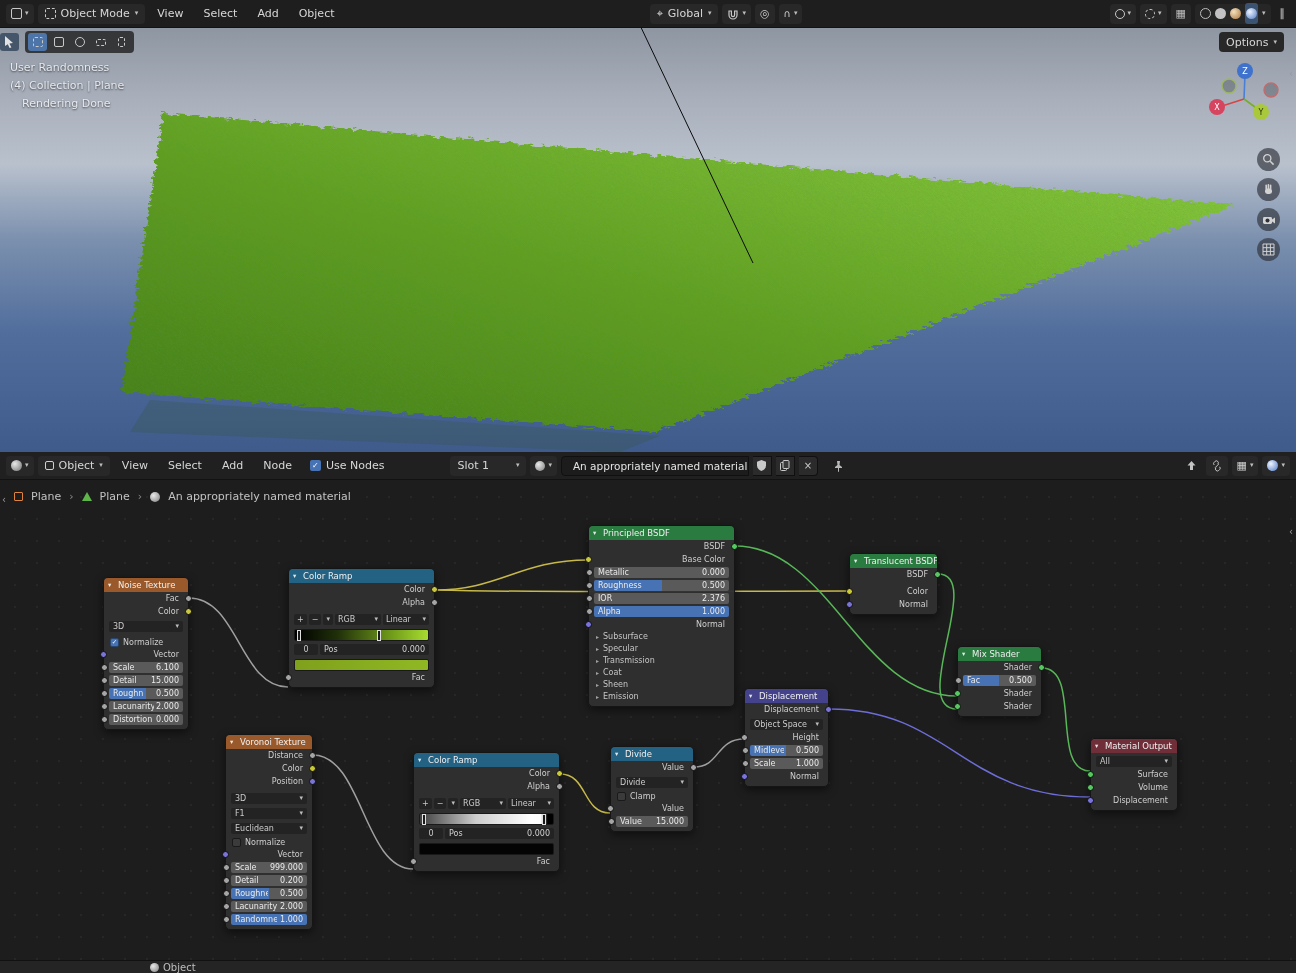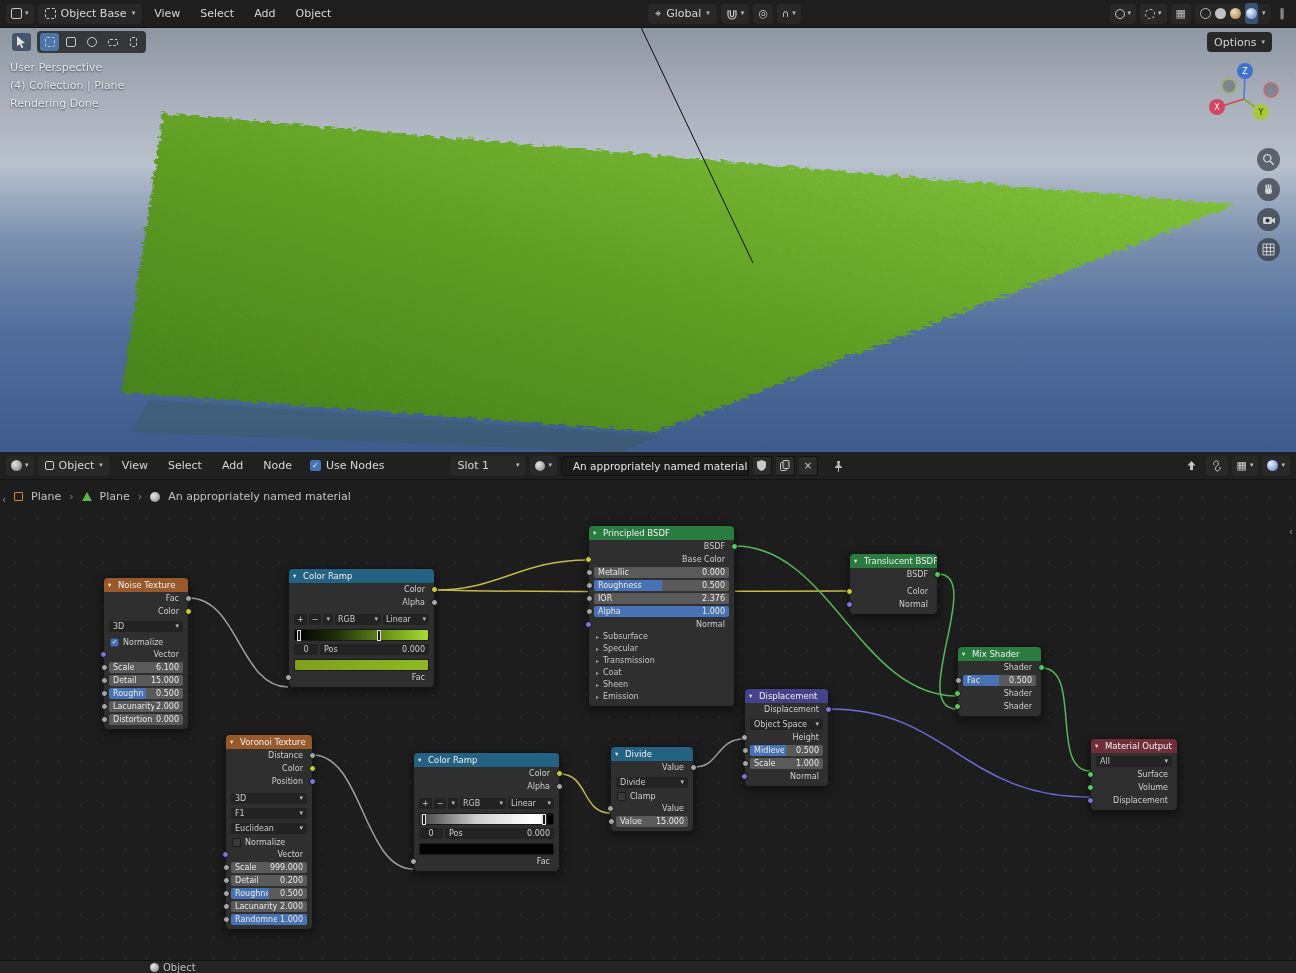--- a/index.html
+++ b/index.html
@@ -24,21 +24,21 @@
   #topbar { top:0; height:28px; }
   #topbar .spacer { flex:1; }
   .sphere-wire { background:transparent; border:1px solid #bdbdbd; }
   .sphere-solid { background:#c2c2c2; }
   .sphere-mat { background:radial-gradient(circle at 35% 35%, #f3e0be, #a8753a); }
   .sphere-rend { background:radial-gradient(circle at 35% 35%, #eef4ff, #4d77c2); }
   .shade-grp { display:flex; align-items:center; gap:4px; background:#262626; border-radius:4px; padding:2px 5px; height:20px; }
   .shade-active { background:#3c5271; border-radius:3px; padding:1px; }
   
   #viewport { position:absolute; top:28px; left:0; width:1296px; height:424px; overflow:hidden; z-index:10; }
-  #toolrow { position:absolute; top:30px; left:0; width:1296px; height:24px; display:flex; align-items:center; padding:0 12px; z-index:20; }
+  #toolrow { position:absolute; top:30px; left:0; width:1296px; height:24px; display:flex; align-items:center; padding:0 0; z-index:20; }
   .toolgrp { display:flex; align-items:center; gap:2px; background:rgba(38,38,38,.85); border-radius:4px; padding:2px 3px; margin-left:6px; }
   .tool { width:19px; height:18px; border-radius:3px; display:flex; align-items:center; justify-content:center; color:#cfcfcf; font-size:9px; }
   .tool.active { background:#4d75a8; }
   .tool.current { background:#45566b; }
   #options-btn { position:absolute; right:12px; top:0; }
   .overlay-text { position:absolute; left:10px; font-size:11px; color:#e6e9ee; text-shadow:0 1px 2px rgba(0,0,0,.65); z-index:15; }
   .nav-btn { position:absolute; right:16px; width:23px; height:23px; border-radius:50%; background:rgba(45,48,55,.65); display:flex; align-items:center; justify-content:center; z-index:16; }
   .edge-arrow { position:absolute; color:#9a9a9a; font-size:10px; z-index:16; }
   
   #shader-header { top:452px; height:28px; background:#202020; }
@@ -96,21 +96,21 @@
 </head>
 <body>
 
 <div class="bar" id="topbar">
   <div class="ibtn">
     <span class="sq"></span>
     <span class="caret">▾</span>
   </div>
   <div class="btn">
     <span class="sq dash"></span>
-    <span>Object Base</span>
+    <span>Object Mode</span>
     <span class="caret">▾</span>
   </div>
   <span class="menu">View</span>
   <span class="menu">Select</span>
   <span class="menu">Add</span>
   <span class="menu">Object</span>
   <div class="spacer"></div>
   <div class="btn">
     <span style="font-size:11px;">⌖</span>
     <span>Global</span>
@@ -181,23 +181,23 @@
     </defs>
     <rect width="1296" height="424" fill="url(#sky)"></rect>
     <polygon points="150,372 660,408 620,424 130,404" fill="#31502a" opacity="0.22"></polygon>
     <g filter="url(#roughen)">
       <polygon points="163,85 1236,177 656,404 122,364" fill="url(#grass)"></polygon>
       <polygon points="163,85 1236,177 656,404 122,364" filter="url(#speckle)" fill="#2c5510" opacity="0.65"></polygon>
     </g>
     <line x1="628" y1="-28" x2="753" y2="235" stroke="#0b0b0b" stroke-width="1"></line>
   </svg>
 
-  <div class="overlay-text" style="top:33px;">User Perspective</div>
+  <div class="overlay-text" style="top:33px;">User Randomness</div>
   <div class="overlay-text" style="top:51px;">(4) Collection | Plane</div>
-  <div class="overlay-text" style="top:69px;">Rendering Done</div>
+  <div class="overlay-text" style="top:69px;margin-left:12px;">Rendering Done</div>
 
   
   <svg width="80" height="78" viewBox="0 0 80 78" style="position:absolute; right:8px; top:32px; z-index:16;">
     <g stroke-width="1.6">
       <line x1="36" y1="39" x2="37" y2="14" stroke="#4a7fd6"></line>
       <line x1="36" y1="39" x2="11" y2="47" stroke="#d64545"></line>
       <line x1="36" y1="39" x2="51" y2="50" stroke="#79ad28"></line>
     </g>
     <circle cx="37" cy="11" r="8" fill="#3e72cc"></circle>
     <circle cx="9" cy="47" r="8" fill="#d64560"></circle>

